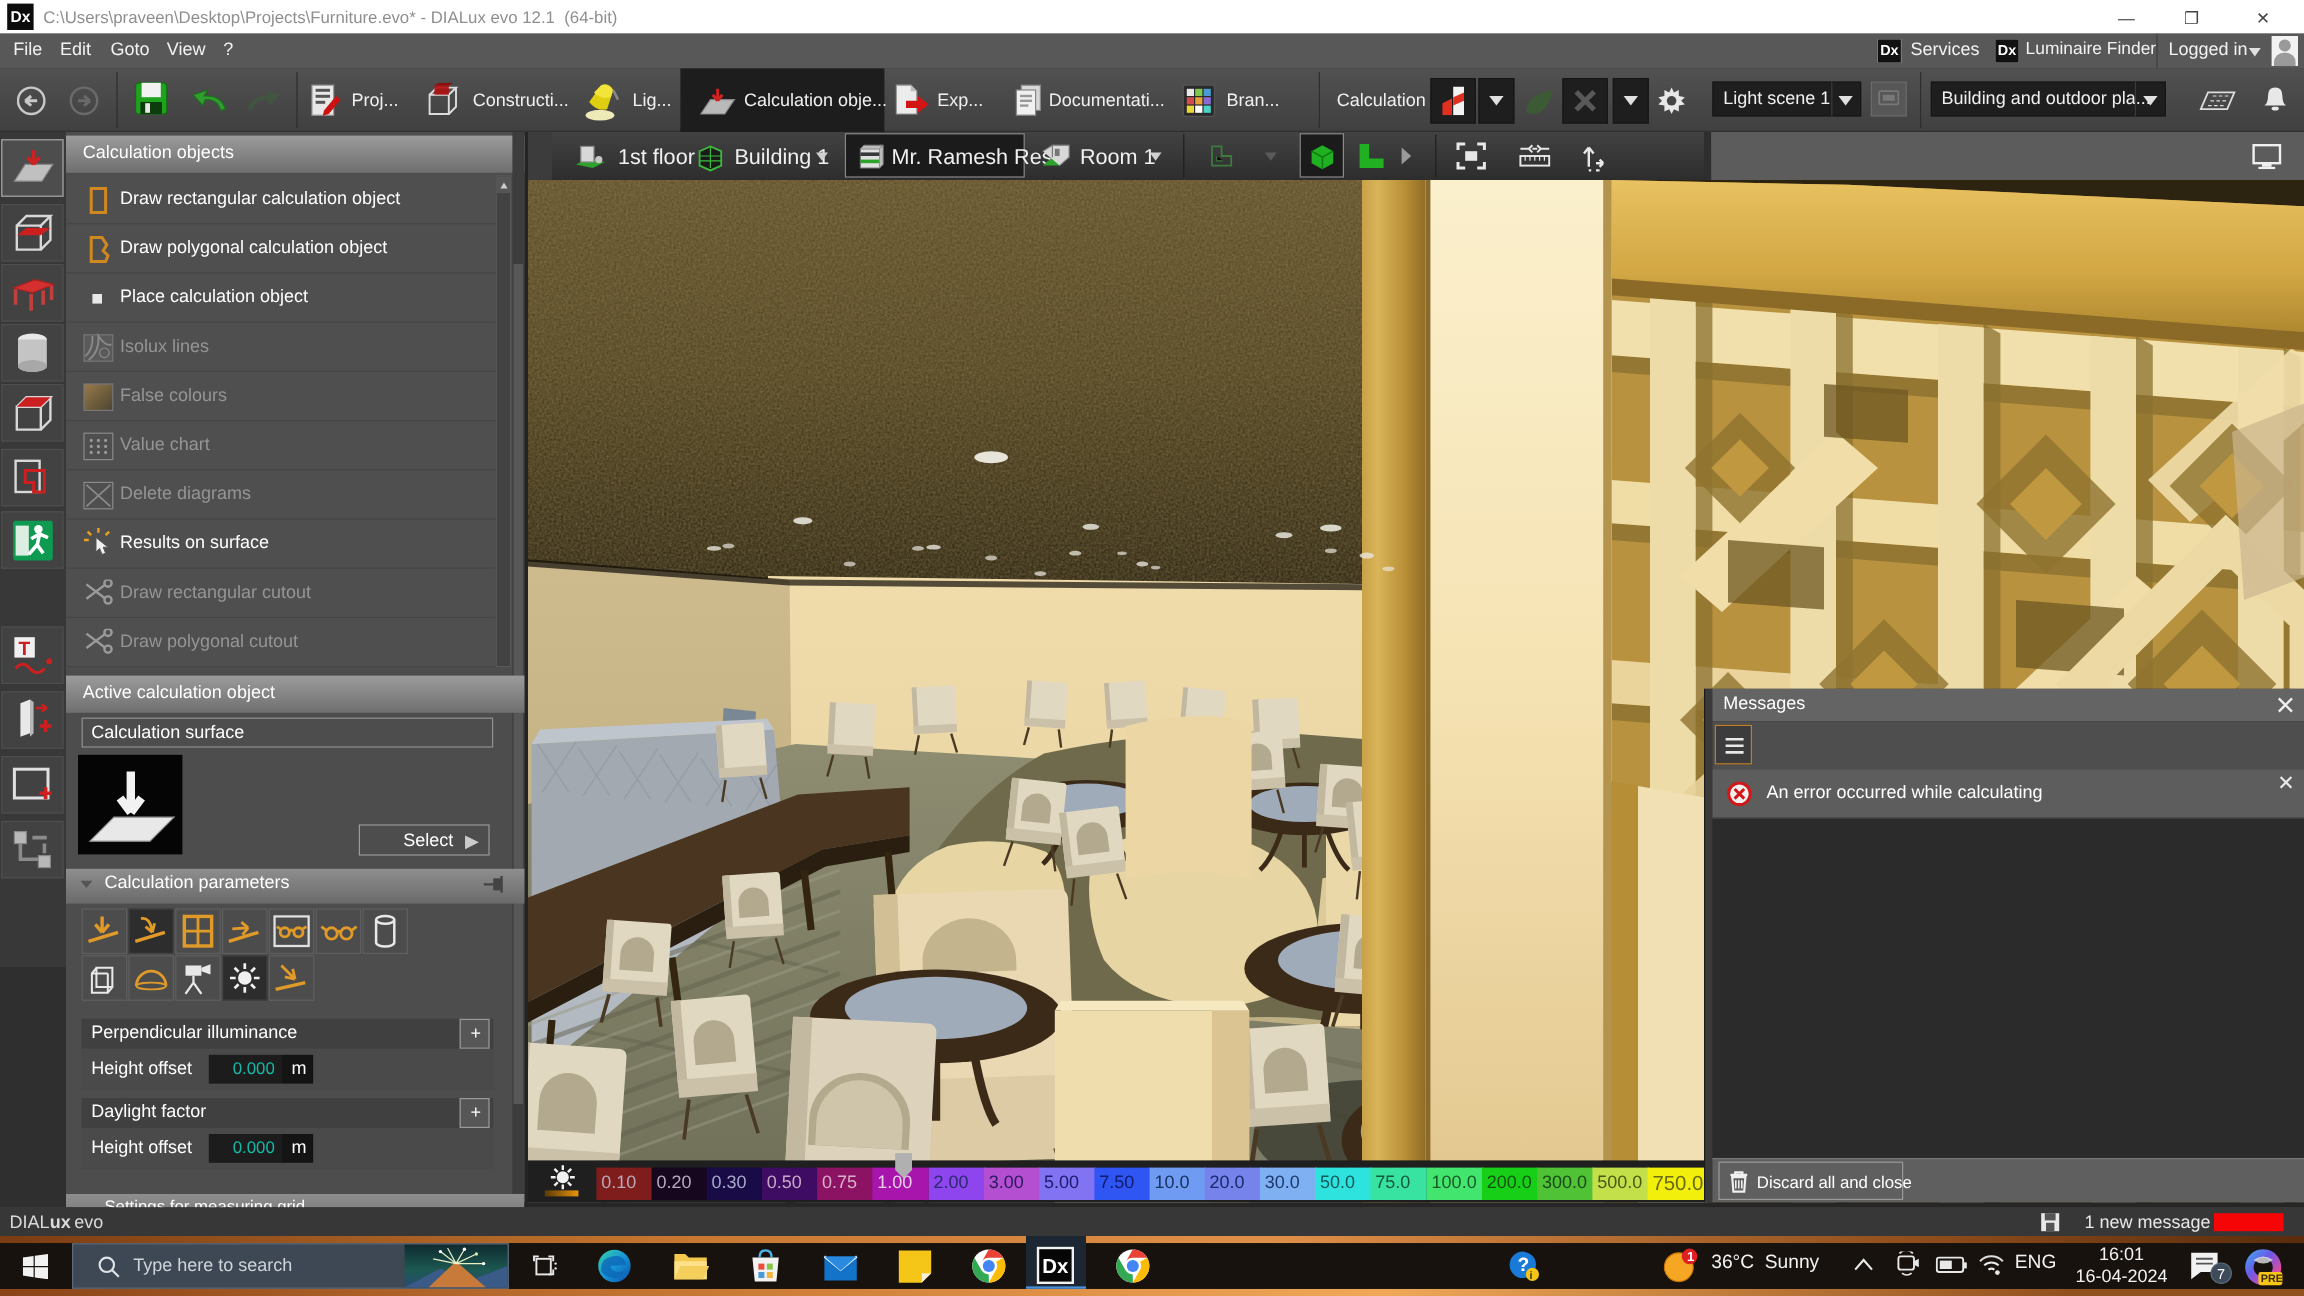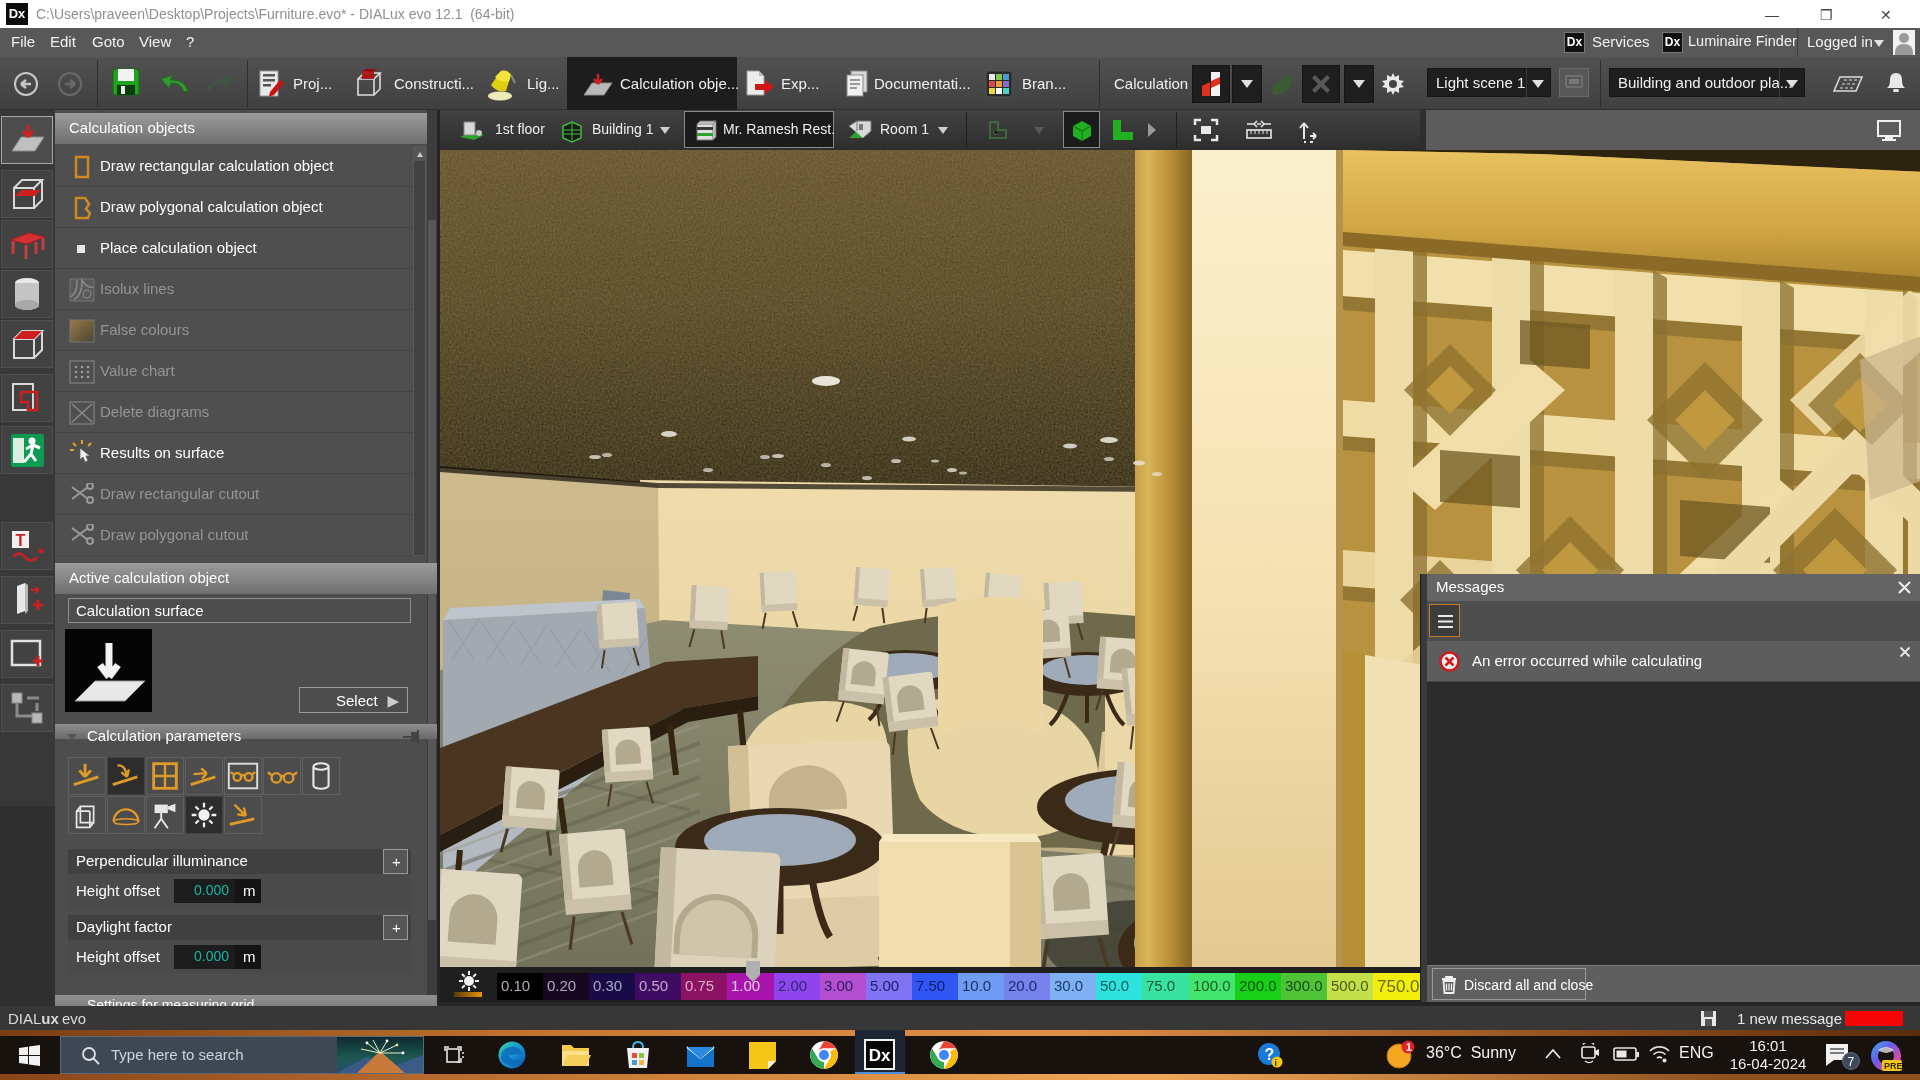--- a/index.html
+++ b/index.html
@@ -748,21 +748,21 @@
       <svg width="87" height="83" viewBox="0 0 87 83">
         <path d="M10 72 L30 52 L80 52 L60 72 Z" fill="#e8e8e8"></path>
         <path d="M10 72 L30 52 L80 52 L60 72 Z" fill="none" stroke="#999"></path>
         <path d="M44 14 v34 m0 0 l-9 -12 m9 12 l9 -12" stroke="#f2f2f2" stroke-width="7" fill="none"></path>
       </svg>
     </div>
     <div class="brdbtn abs" style="left:244px;top:577px;width:109px;height:26px;">
       <span style="position:absolute;left:36px;top:4px;">Select</span>
       <span style="position:absolute;right:8px;top:4px;color:#ccc;">▶</span>
     </div>
-    <div class="phead abs" style="top:614px;height:15px;background:linear-gradient(#8e8e8e,#6a6a6a);">
+    <div class="phead abs" style="top:614px;height:29px;background:linear-gradient(#8e8e8e,#6a6a6a);">
       <span style="left:32px;top:3px;">Calculation parameters</span>
       <div class="abs" style="left:12px;top:10px;width:0;height:0;border-left:5px solid transparent;border-right:5px solid transparent;border-top:6px solid #555;"></div>
       <svg class="abs" style="left:348px;top:6px;" width="20" height="14" viewBox="0 0 20 14">
           <path d="M0 7 h8" stroke="#444" stroke-width="2"></path>
           <rect x="8" y="2" width="7" height="10" fill="#444"></rect>
           <path d="M15 0 v14" stroke="#444" stroke-width="2"></path>
         </svg>
     </div>
     <div id="cpicons" class="abs" style="left:13px;top:647px;">
       <div class="cpb abs" style="left:0;top:0;"><svg viewBox="0 0 38 38">
@@ -849,21 +849,21 @@
           <span style="position:absolute;right:6px;top:3px;">0.000</span>
         </div>
       <div class="ubox abs" style="left:167px;top:5px;width:26px;height:24px;">
           <span style="position:absolute;left:8px;top:3px;">m</span>
         </div>
     </div>
     <div class="phead abs" style="top:885px;height:11px;background:linear-gradient(#8e8e8e,#828282);">
       <span style="left:32px;top:2px;font-size:14px;">Settings for measuring grid</span>
     </div>
   </div>
-  <div id="vtopbar" class="abs" style="left:440px;top:110px;width:980px;height:40px;background:linear-gradient(#424242,#2d2d2d);color:#f0f0f0;font-size:14px;">
+  <div id="vtopbar" class="abs" style="left:460px;top:110px;width:980px;height:40px;background:linear-gradient(#424242,#2d2d2d);color:#f0f0f0;font-size:18px;">
     <svg class="abs" style="left:18px;top:9px;" width="30" height="24" viewBox="0 0 30 24">
       <path d="M2 18 l10 -5 l14 3 l-10 5 z" fill="#2da32d"></path>
       <rect x="6" y="3" width="11" height="13" fill="#d8d8d8" stroke="#888"></rect>
       <circle cx="21" cy="14" r="3" fill="#c8c8c8"></circle>
     </svg>
     <span class="abs" style="left:55px;top:11px;">1st floor</span>
     <svg class="abs" style="left:119px;top:8px;" width="26" height="26" viewBox="0 0 26 26">
       <path d="M4 8 l9 -4 l9 4 v12 l-9 4 l-9 -4 z" fill="#1a1a1a" stroke="#3dbb3d" stroke-width="1.5"></path>
       <path d="M4 12 h18 M4 16 h18" stroke="#3dbb3d"></path>
         <path d="M13 4 v18" stroke="#3dbb3d"></path>
@@ -926,21 +926,21 @@
   </div>
   <div id="scalebar" class="abs" style="left:440px;top:967px;width:980px;height:35px;background:#1f1f1f;">
     <svg class="abs" style="left:14px;top:3px;" width="30" height="30" viewBox="0 0 30 30">
       <circle cx="15" cy="11" r="5" fill="#f2f2f2"></circle>
       <g stroke="#f2f2f2" stroke-width="2">
           <path d="M15 1 v4 M15 17 v4 M5 11 h4 M21 11 h4 M8 4 l2.8 2.8 M19.2 15.2 l2.8 2.8 M22 4 l-2.8 2.8 M10.8 15.2 L8 18"></path>
         </g>
     </svg>
     <div class="abs" style="left:14px;top:25px;width:28px;height:5px;background:linear-gradient(90deg,#5a3a08,#e8940a);"></div>
     <div id="cells" class="abs" style="left:57px;top:6px;height:27px;">
-      <div class="abs" style="left:0px;top:0;width:47px;height:27px;background:#000000;color:#b8a8b8;font-size:15px;">
+      <div class="abs" style="left:0px;top:0;width:47px;height:27px;background:#7f1d1d;color:#b8a8b8;font-size:15px;">
           <span style="position:absolute;left:4px;top:4px;">0.10</span>
         </div>
       <div class="abs" style="left:46px;top:0;width:47px;height:27px;background:#16071e;color:#b8a8c0;font-size:15px;">
           <span style="position:absolute;left:4px;top:4px;">0.20</span>
         </div>
       <div class="abs" style="left:92px;top:0;width:47px;height:27px;background:#190b46;color:#a8a8c8;font-size:15px;">
           <span style="position:absolute;left:4px;top:4px;">0.30</span>
         </div>
       <div class="abs" style="left:138px;top:0;width:47px;height:27px;background:#3f0c63;color:#c8a8c8;font-size:15px;">
           <span style="position:absolute;left:4px;top:4px;text-align:right;">0.50</span>

